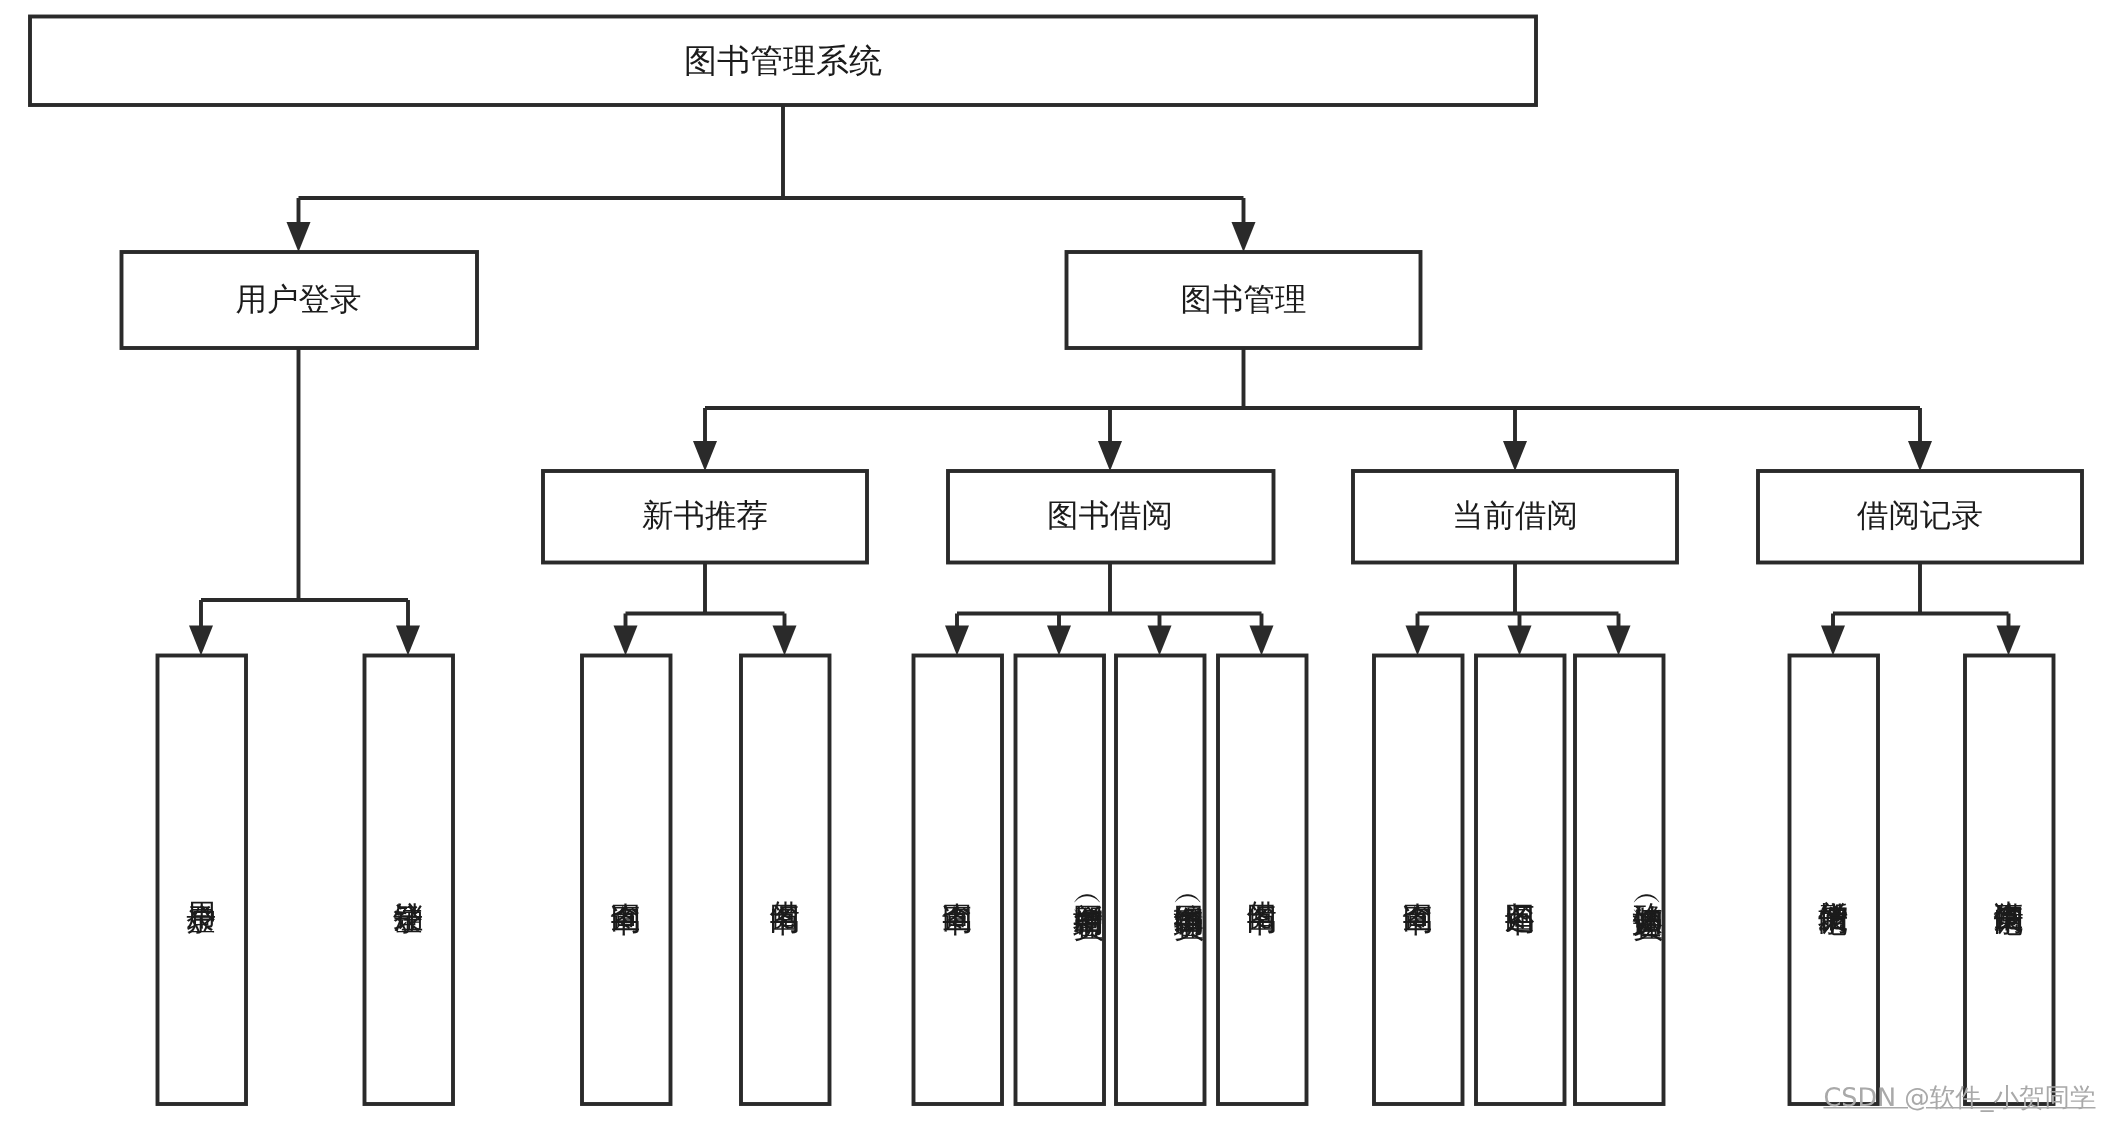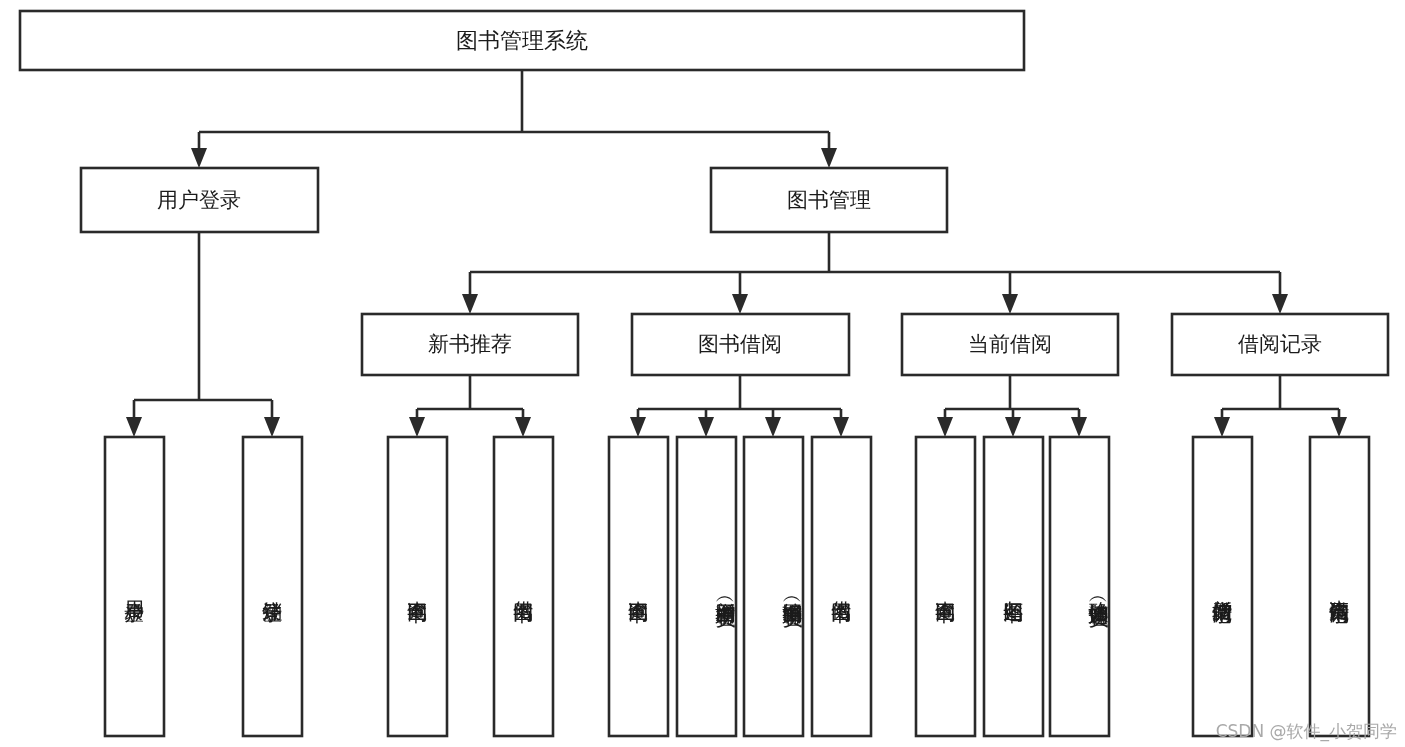--- a/index.html
+++ b/index.html
@@ -69,20 +69,21 @@
   }
   .watermark {
     position: absolute;
     right: 8px;
     bottom: 4px;
     font-family: "DejaVu Sans", "Liberation Sans", sans-serif;
     font-size: 17px;
     color: #a9a9a9;
     white-space: nowrap;
     user-select: none;
+    text-decoration: underline;
   }
 </style>
 </head>
 <body>
 
 <div id="diagram-root">
 
   <svg class="diagram-canvas" viewBox="0 0 1405 747">
 
     <g>

